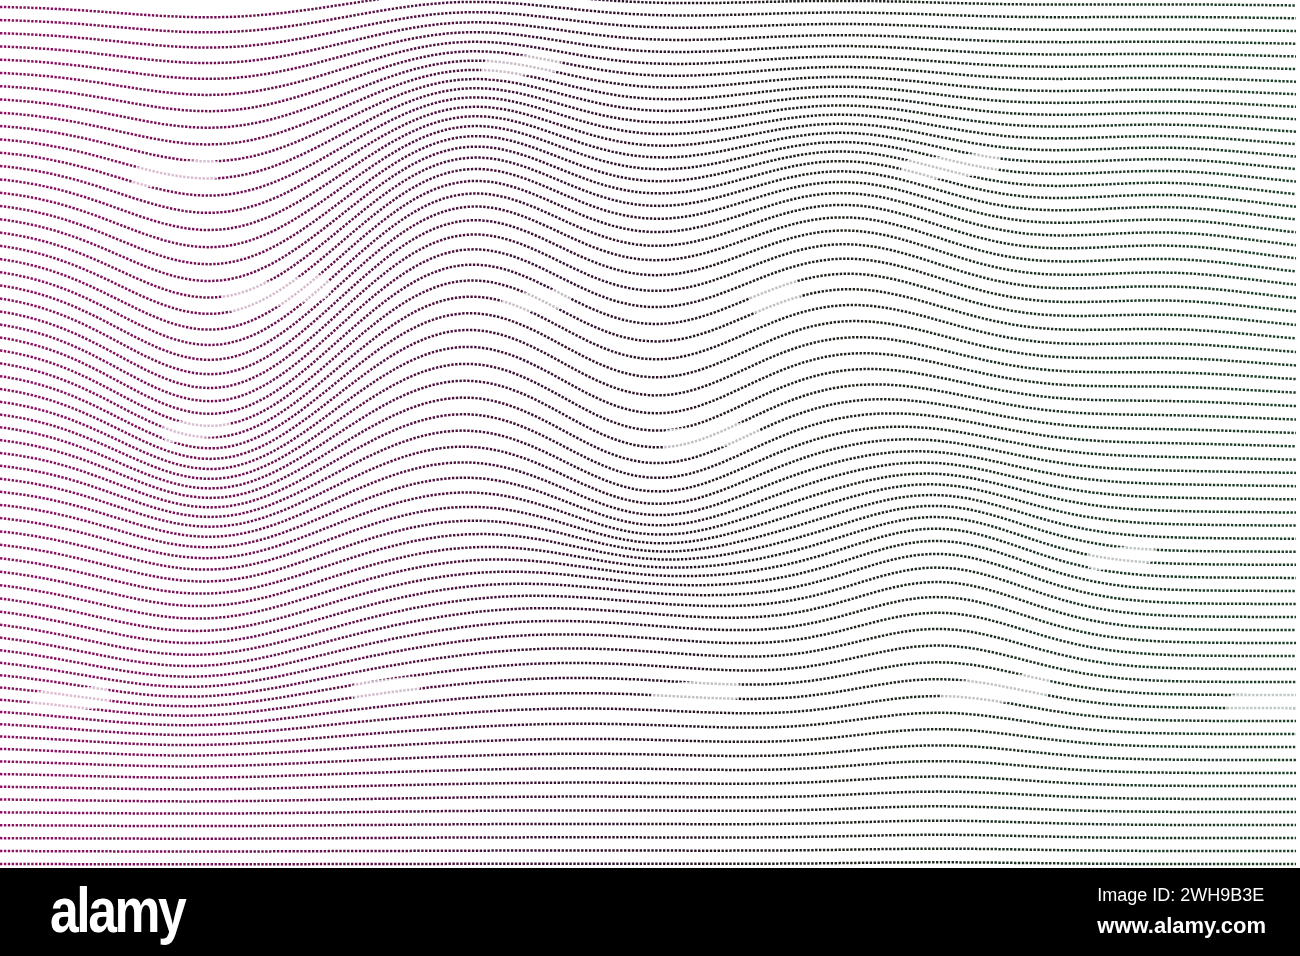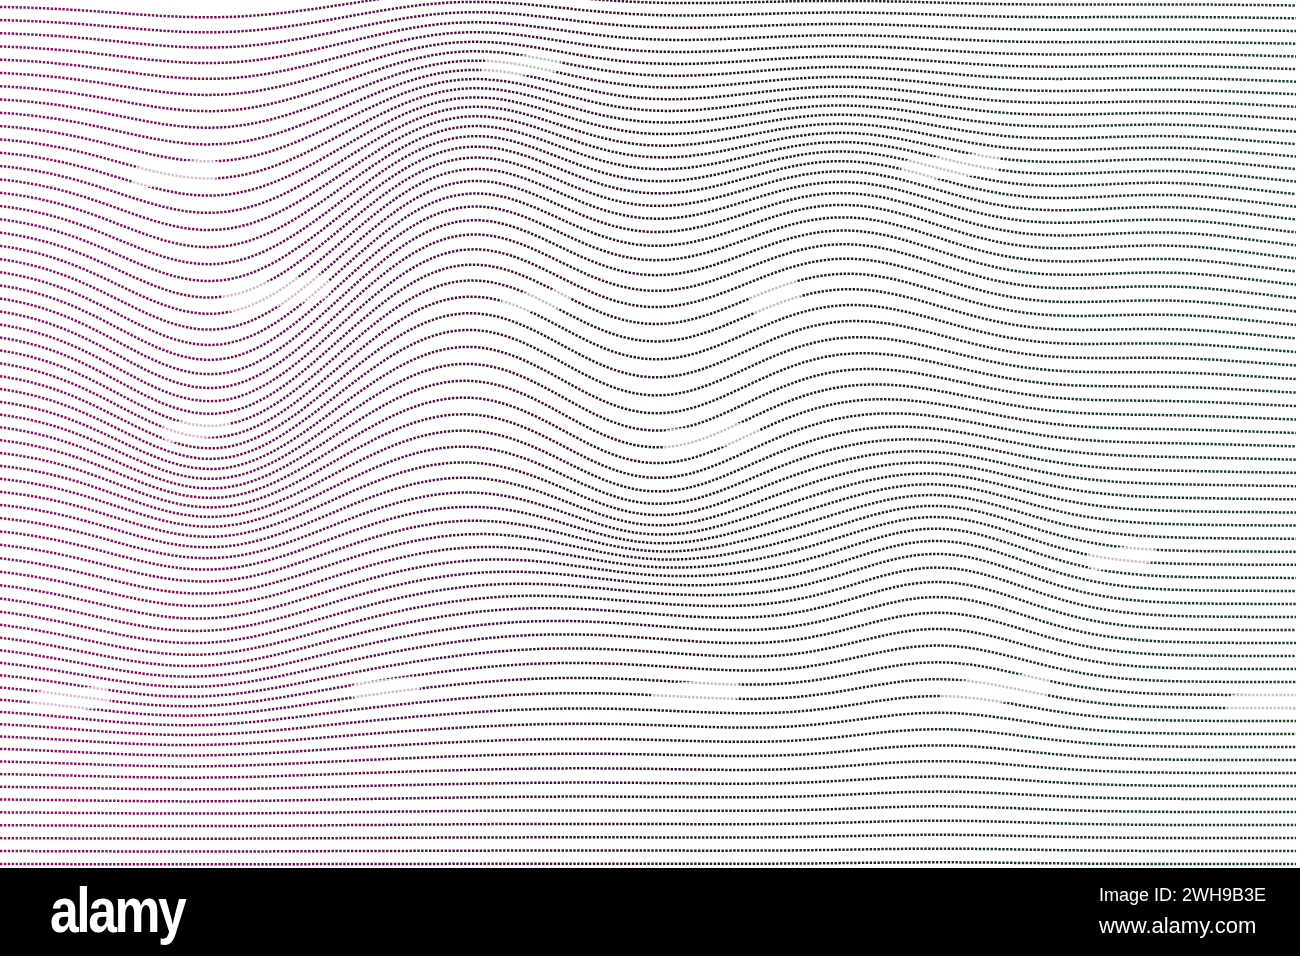--- a/index.html
+++ b/index.html
@@ -13,21 +13,21 @@
     display:flex;align-items:center;justify-content:space-between;
     padding:0 50px;box-sizing:border-box;
   }
   .logo{
     font-weight:bold;font-size:63px;letter-spacing:-3px;line-height:1;
     display:inline-block;transform:scaleX(.82);transform-origin:left center;
     position:relative;top:-2px;
   }
   .idblock{text-align:left;line-height:1.2}
   .idline{font-size:18px;font-weight:normal}
-  .urlline{font-size:22px;font-weight:normal;margin-top:6px}
+  .urlline{font-size:22px;font-weight:bold;margin-top:6px}
 </style>
 </head>
 <body>
 
 <div class="page">
   <svg class="art" xmlns="http://www.w3.org/2000/svg" viewBox="0 0 1300 956" style="background: rgb(255, 255, 255);">
       <defs>
         <linearGradient id="lineGrad" gradientUnits="userSpaceOnUse" x1="0" y1="0" x2="1300" y2="0">
           <stop offset="0%" stop-color="#8e1162"></stop>
           <stop offset="12%" stop-color="#7c1057"></stop>

